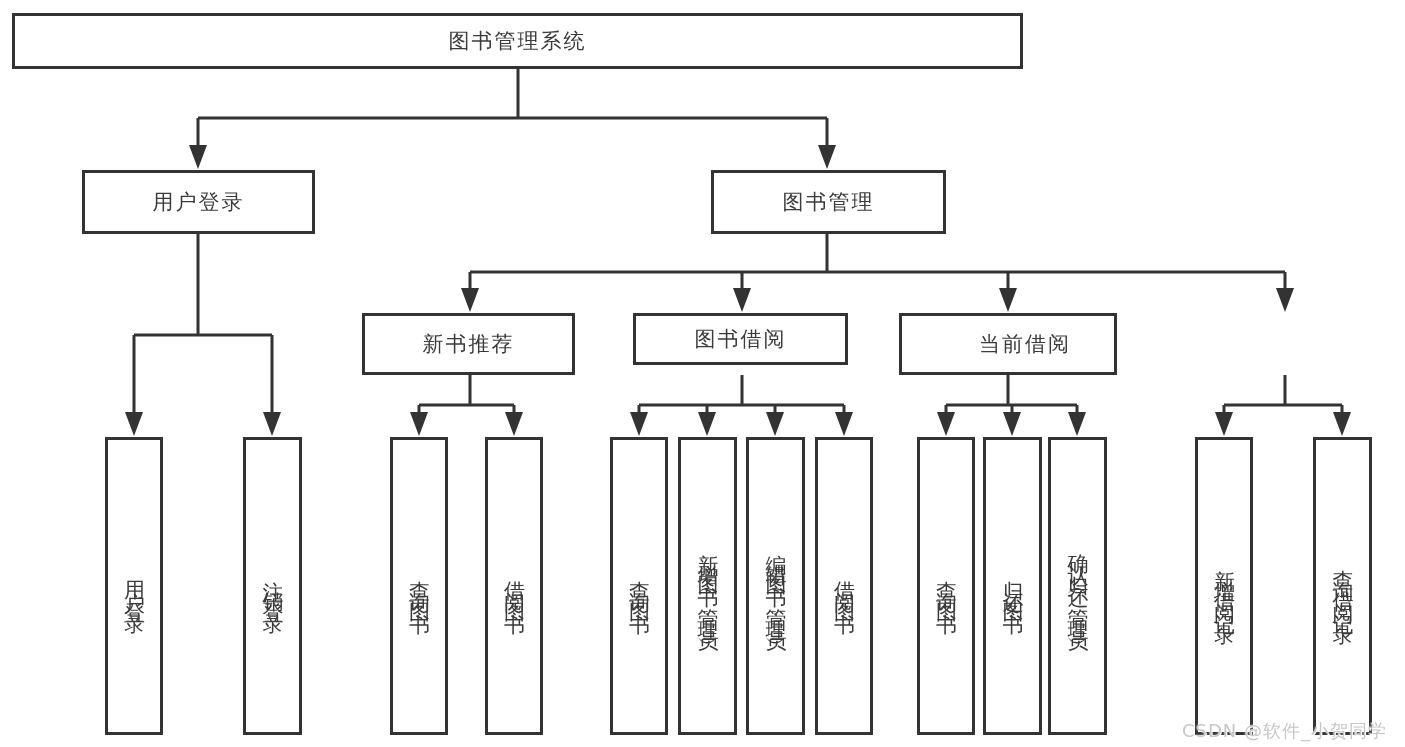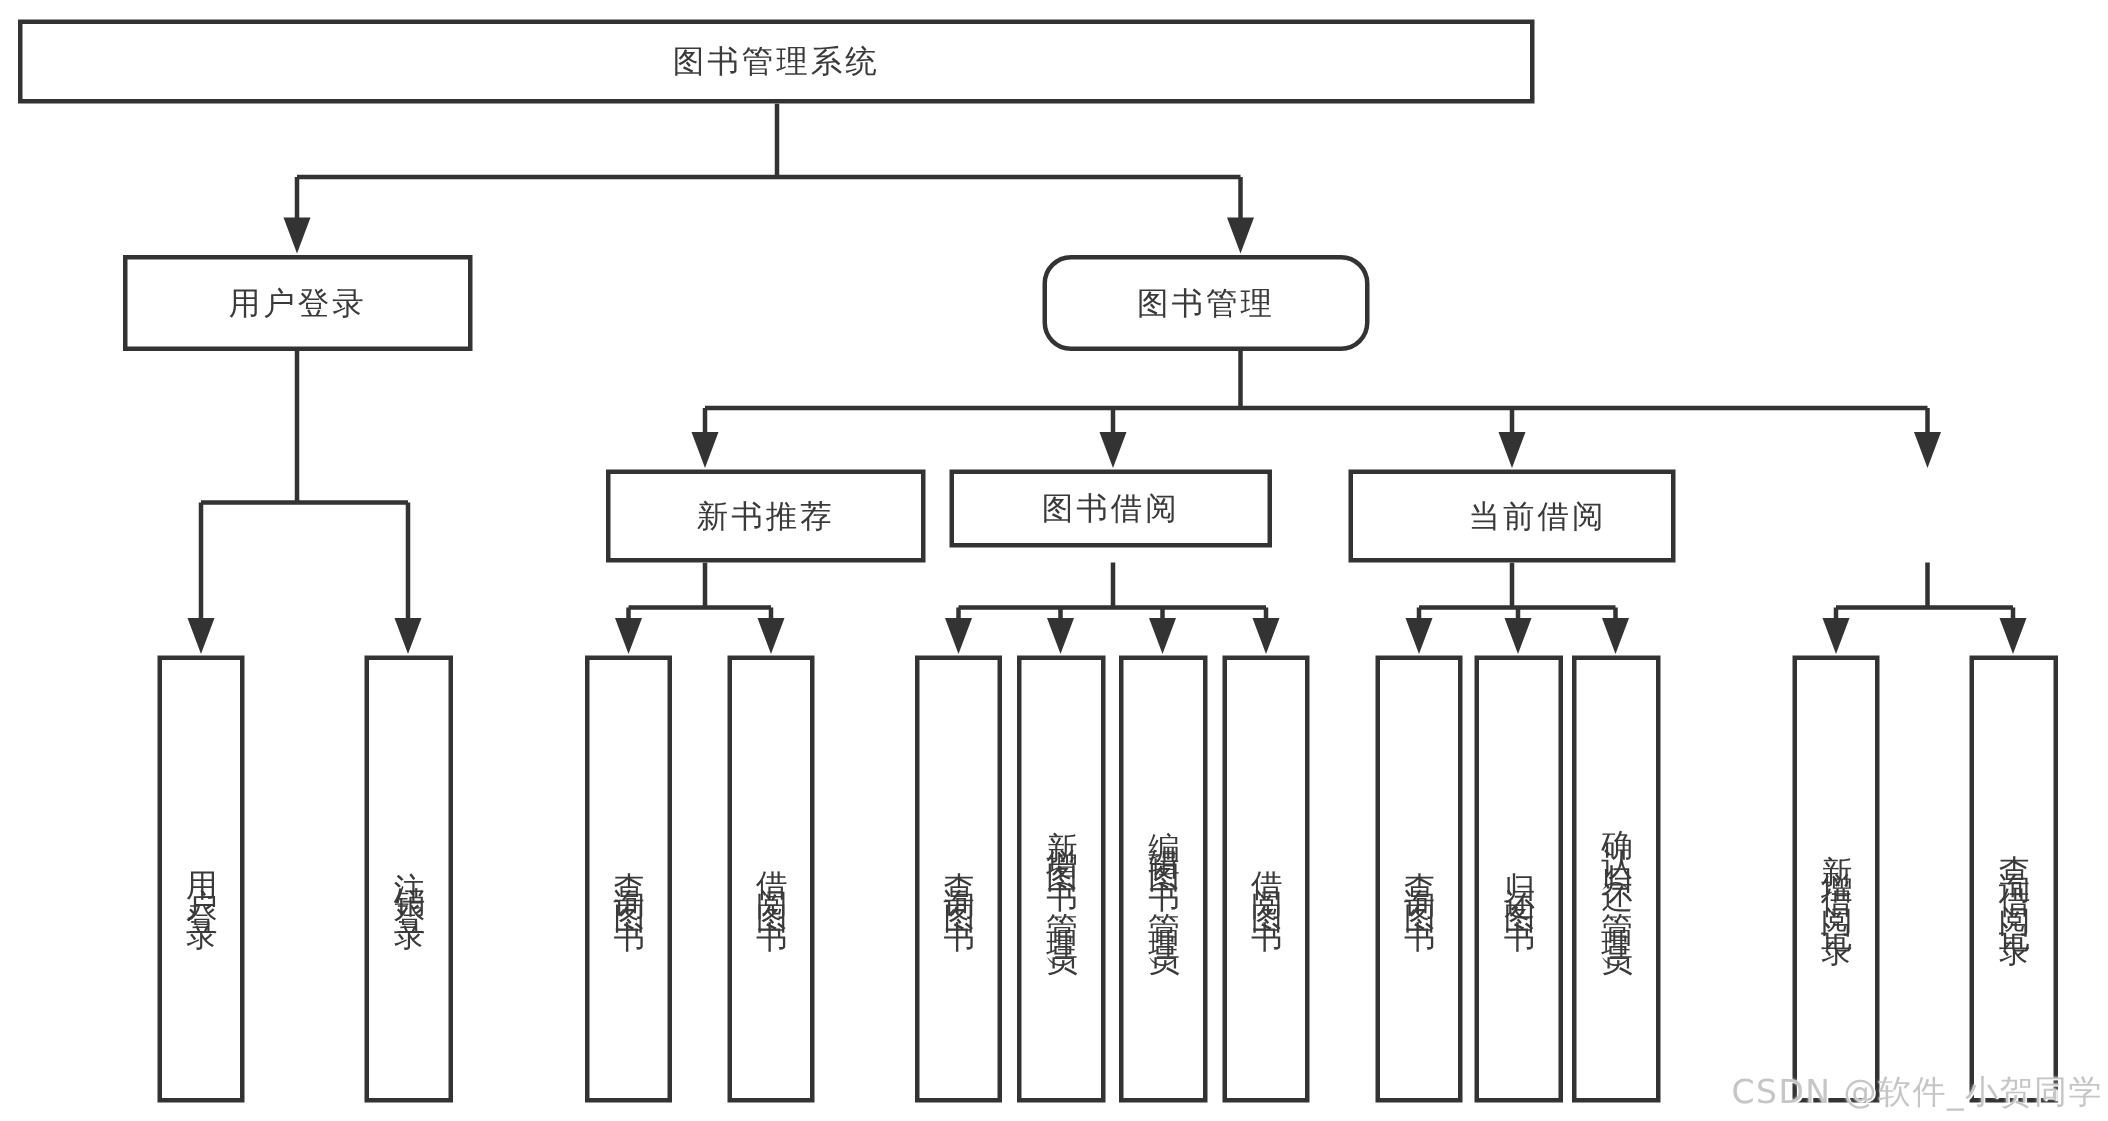--- a/index.html
+++ b/index.html
@@ -38,23 +38,23 @@
     white-space: nowrap;
   }
   .node.vertical .lbl {
     writing-mode: vertical-rl;
     letter-spacing: 11px;
     white-space: normal;
     line-height: 1;
   }
   .watermark {
     position: absolute;
-    right: 3px;
+    right: 18px;
     bottom: 4px;
-    font-size: 22px;
+    font-size: 18px;
     color: #c6c6c6;
     text-shadow: 0 0 2px #ffffff, 1px 1px 0 #ffffff;
     letter-spacing: 1px;
     z-index: 10;
     white-space: nowrap;
     text-align: center;
   }
 </style>
 </head>
 <body>
@@ -101,25 +101,25 @@
     </g>
   </svg>
 
   <div class="node" style="left:12px; top:13px; width:1011px; height:56px;">
     <span class="lbl">图书管理系统</span>
   </div>
 
   <div class="node" style="left:82px; top:170px; width:233px; height:64px;">
     <span class="lbl">用户登录</span>
   </div>
-  <div class="node" style="left:695px; top:170px; width:218px; height:64px;border-radius:19px;">
+  <div class="node" style="left:711px; top:170px; width:235px; height:64px;">
     <span class="lbl">图书管理</span>
   </div>
 
-  <div class="node" style="left:362px; top:313px; width:213px; height:62px;margin-left:42px;">
+  <div class="node" style="left:362px; top:313px; width:213px; height:62px;">
     <span class="lbl">新书推荐</span>
   </div>
   <div class="node" style="left:633px; top:313px; width:215px; height:52px;">
     <span class="lbl">图书借阅</span>
   </div>
   <div class="node" style="left:899px; top:313px; width:218px; height:62px;padding-left:34px;">
     <span class="lbl">当前借阅</span>
   </div>
 
   <div class="node vertical" style="left:105px; top:437px; width:58px; height:298px;">

